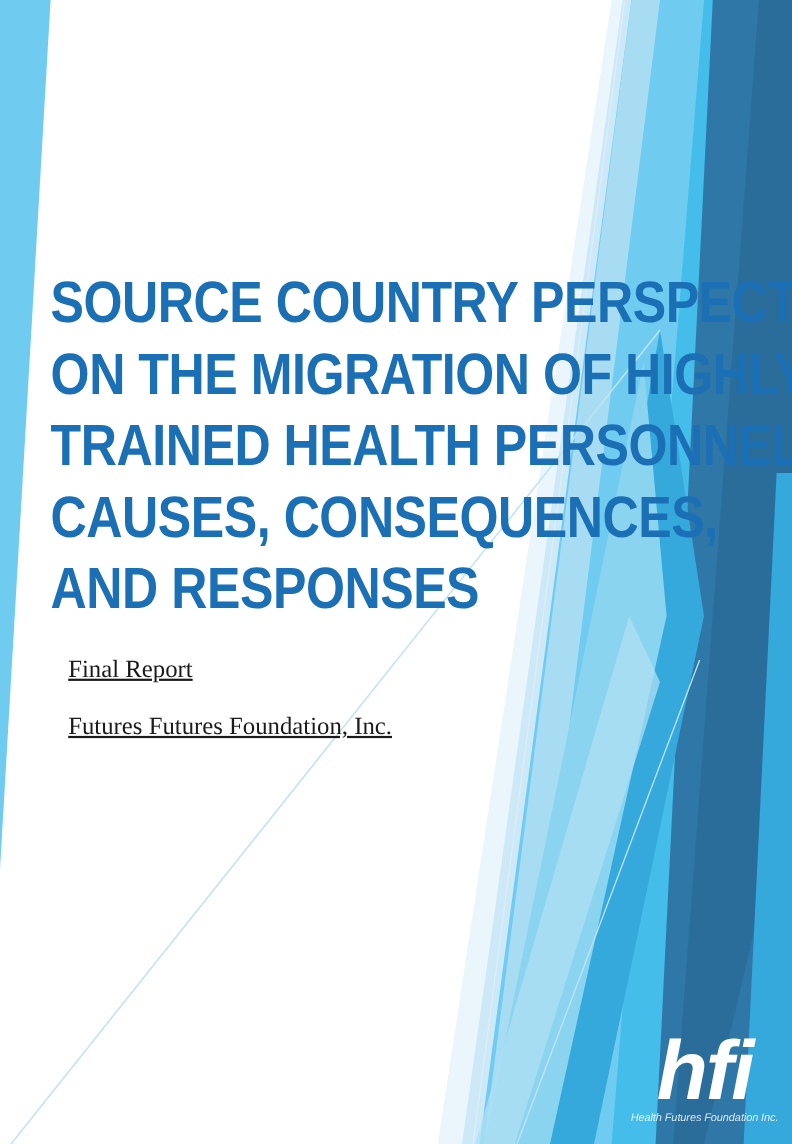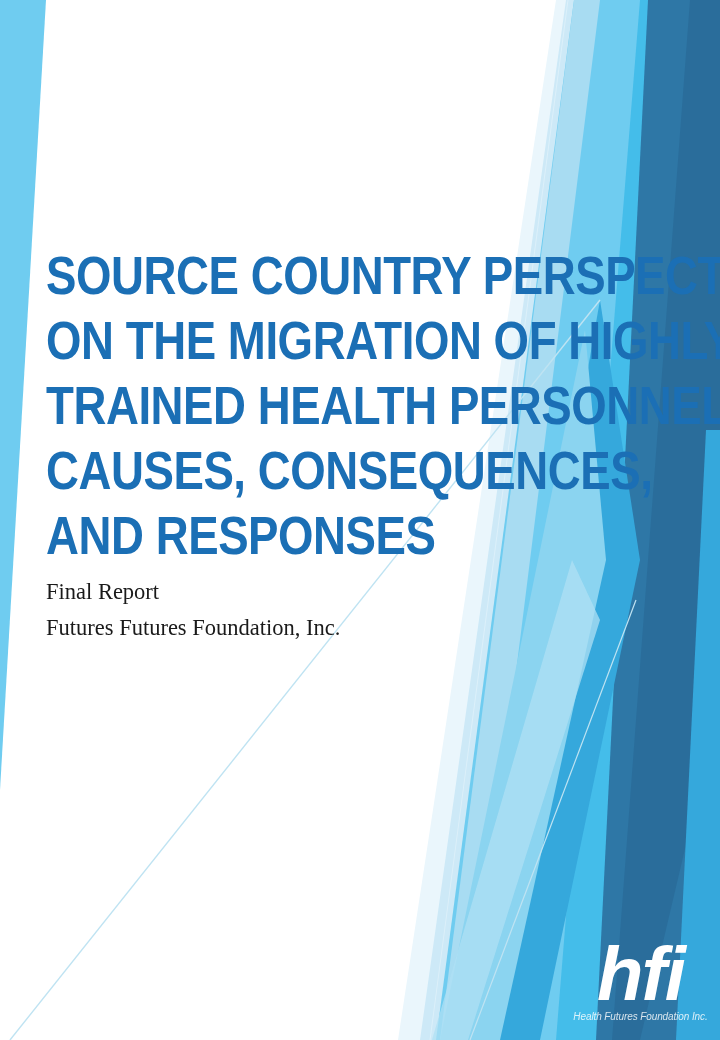--- a/index.html
+++ b/index.html
@@ -56,22 +56,23 @@
     position: absolute;
     left: 46px;
     top: 574px;
     width: 420px;
   }
   .subtitle-line {
     font-family: "Liberation Serif", "DejaVu Serif", serif;
     font-size: 22.5px;
     line-height: 36px;
     color: #1a1a1a;
-    margin: 0;
+    margin: 16px;
     white-space: nowrap;
+    text-decoration: underline;
   }
   .logo-block {
     position: absolute;
     left: 568px;
     top: 938px;
     width: 145px;
     text-align: center;
     font-style: italic;
   }
   .logo-mark {

